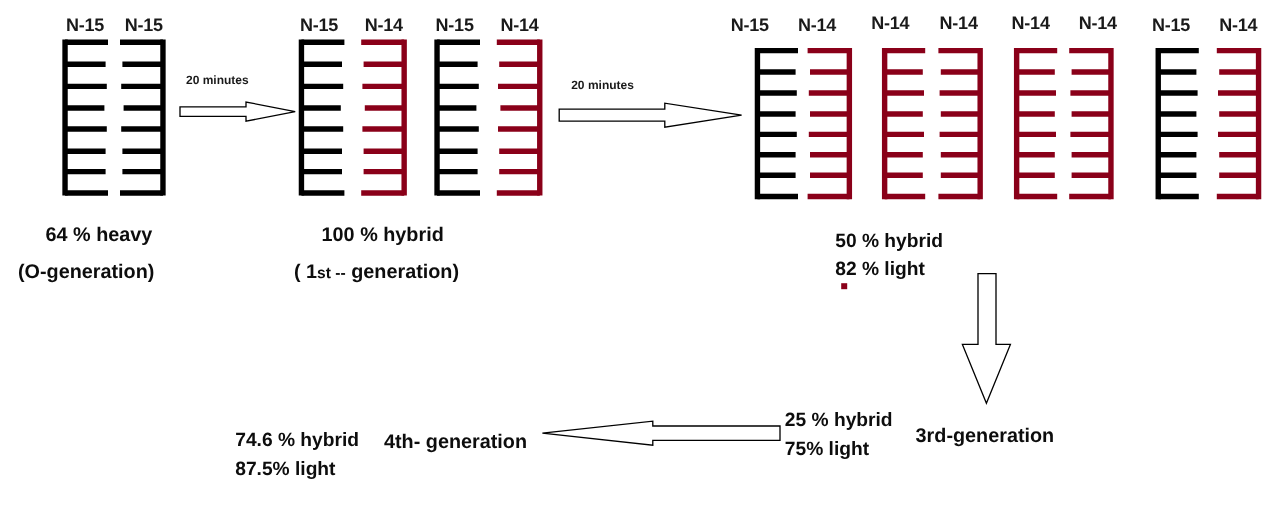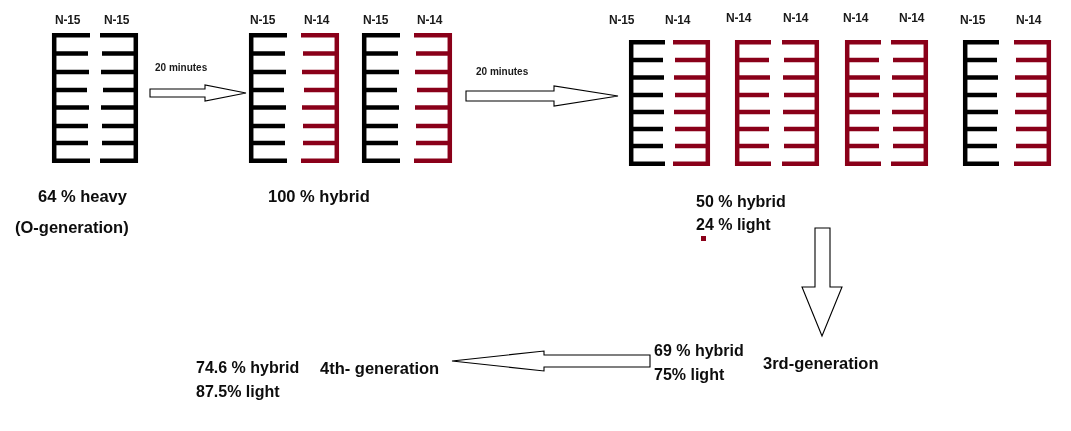--- a/index.html
+++ b/index.html
@@ -27,21 +27,21 @@
   .strand svg {
     display: block;
     width: 38px;
     height: 130px;
     overflow: visible;
   }
   
   .nlabel {
     position: absolute;
     font-family: "Liberation Sans", sans-serif;
-    font-size: 12px;
+    font-size: 15px;
     font-weight: 600;
     color: #1a1a1a;
     letter-spacing: -0.2px;
     white-space: nowrap;
   }
   
   .caption {
     position: absolute;
     font-family: "Liberation Sans", sans-serif;
     font-size: 16.5px;
@@ -338,26 +338,29 @@
   <div class="arrow" style="left:452px; top:349px; width:198px; height:24px;">
     <svg viewBox="0 0 198 24" xmlns="http://www.w3.org/2000/svg">
       <polygon points="0,12 92,2 92,6 198,6 198,18 92,18 92,22" fill="#ffffff" stroke="#000000" stroke-width="1.1"></polygon>
     </svg>
   </div>
 
   <span class="caption" style="left:38px; top:188px;">64 % heavy</span>
   <span class="caption" style="left:15px; top:219px;">(O-generation)</span>
 
   <span class="caption" style="left:268px; top:188px;">100 % hybrid</span>
+  <span class="caption" style="left:245px; top:219px;">
+    <span>( 1</span><span class="sup">st --</span><span> generation)</span>
+  </span>
 
   <span class="caption small" style="left:696px; top:194px;">50 % hybrid</span>
-  <span class="caption small" style="left:696px; top:217px;">24 % light</span>
+  <span class="caption small" style="left:696px; top:217px;">82 % light</span>
   <span class="reddot" style="left:701px; top:236px;"></span>
 
-  <span class="caption small" style="left:654px; top:343px;">69 % hybrid</span>
+  <span class="caption small" style="left:654px; top:343px;">25 % hybrid</span>
   <span class="caption small" style="left:654px; top:367px;">75% light</span>
   <span class="caption" style="left:763px; top:355px;">3rd-generation</span>
 
   <span class="caption small" style="left:196px; top:360px;">74.6 % hybrid</span>
   <span class="caption small" style="left:196px; top:384px;">87.5% light</span>
   <span class="caption" style="left:320px; top:360px;">4th- generation</span>
 
 </div>
 
 </body></html>

